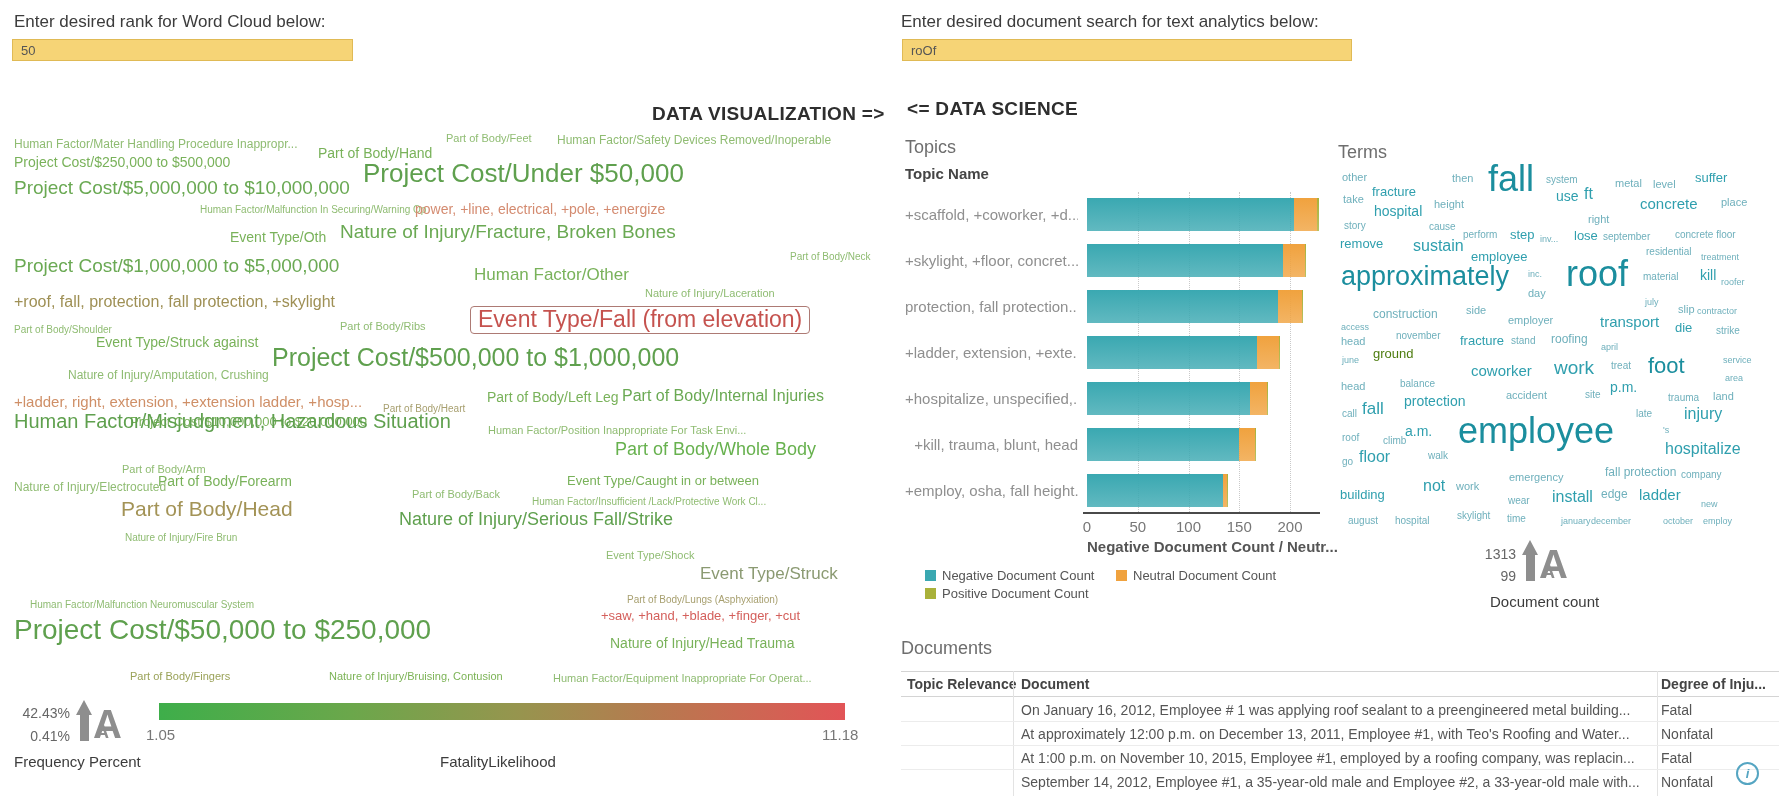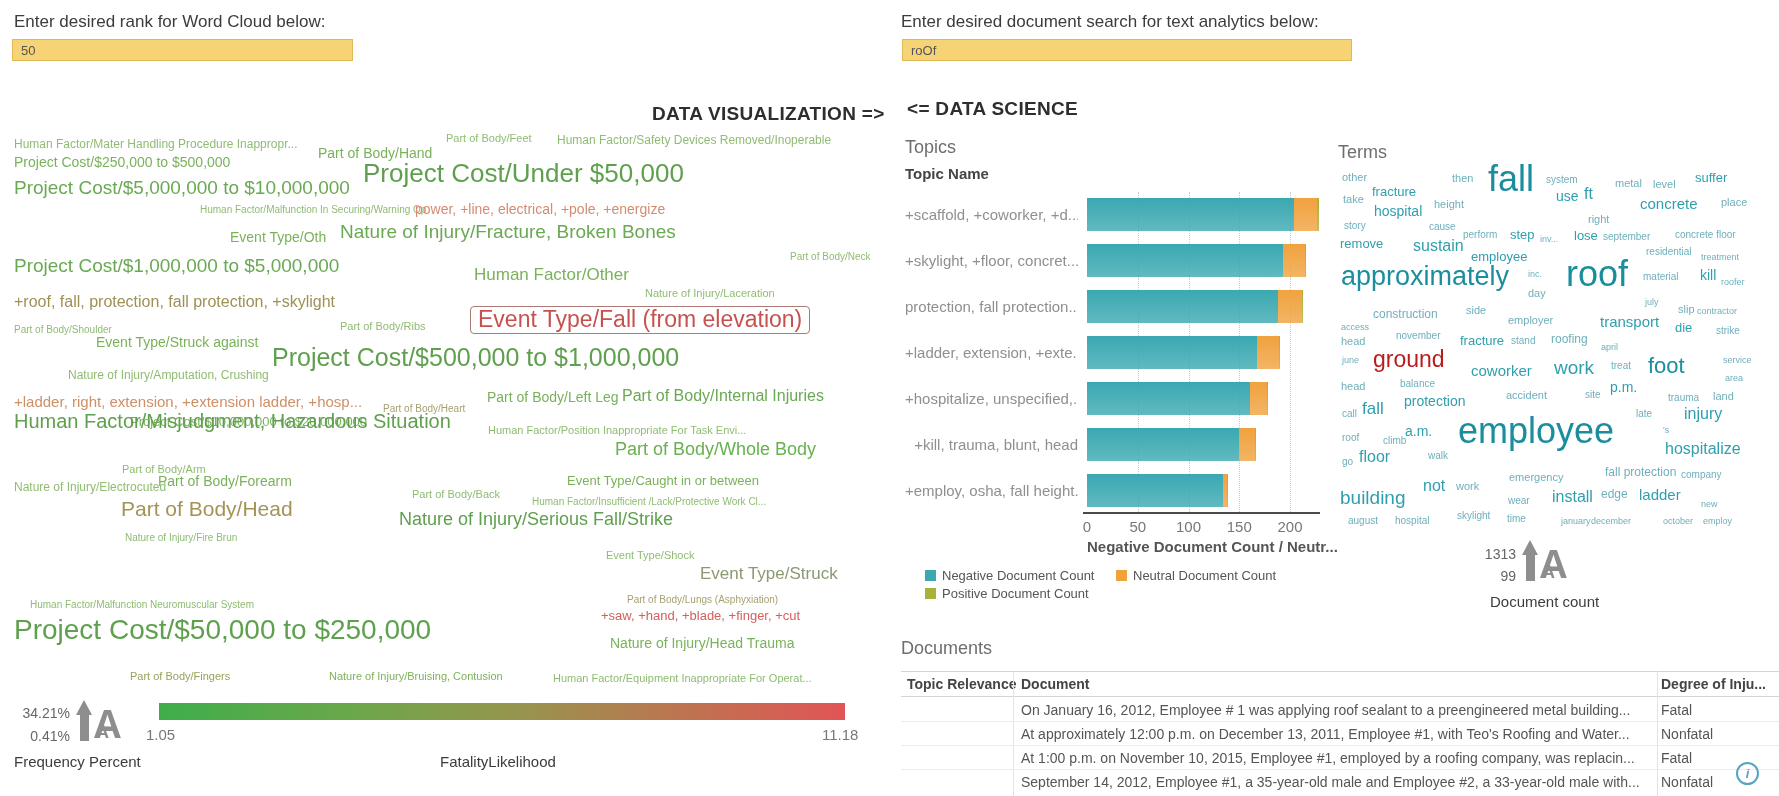--- a/index.html
+++ b/index.html
@@ -97,21 +97,21 @@
     <span class="cw" style="left: 30px; top: 600px; font-size: 10px; color: rgb(143, 188, 114);">Human Factor/Malfunction Neuromuscular System</span>
     <span class="cw" style="left: 627px; top: 595px; font-size: 10px; color: rgb(168, 160, 112);">Part of Body/Lungs (Asphyxiation)</span>
     <span class="cw" style="left: 601px; top: 609px; font-size: 13px; color: rgb(212, 96, 92);">+saw, +hand, +blade, +finger, +cut</span>
     <span class="cw" style="left: 14px; top: 615px; font-size: 28px; color: rgb(95, 160, 78);">Project Cost/$50,000 to $250,000</span>
     <span class="cw" style="left: 610px; top: 636px; font-size: 14px; color: rgb(121, 178, 90);">Nature of Injury/Head Trauma</span>
     <span class="cw" style="left: 553px; top: 661px; font-size: 11px; color: rgb(143, 188, 114); margin-top: 12px;">Human Factor/Equipment Inappropriate For Operat...</span>
     <span class="cw" style="left: 130px; top: 671px; font-size: 11px; color: rgb(154, 162, 88);">Part of Body/Fingers</span>
     <span class="cw" style="left: 329px; top: 671px; font-size: 11px; color: rgb(124, 179, 86);">Nature of Injury/Bruising, Contusion</span>
   </div>
 
-<div class="num-label" style="left:10px;top:705px">34.21%</div>
+<div class="num-label" style="left:10px;top:705px">42.43%</div>
 <div class="num-label" style="left:10px;top:728px">0.41%</div>
 <div class="size-legend" style="left:76px;top:700px">
   <span class="arrow-col">
       <span class="arrow-head"></span>
       <span class="arrow-stem"></span>
     </span>
   <span class="bigA">A</span>
   <span class="smallA">A</span>
 </div>
 <div class="scale-label" style="left:14px;top:753px">Frequency Percent</div>
@@ -245,21 +245,21 @@
     <span class="cw" style="left: 1600px; top: 314px; font-size: 15px; color: rgb(47, 159, 174);">transport</span>
     <span class="cw" style="left: 1675px; top: 321px; font-size: 13px; color: rgb(47, 159, 174);">die</span>
     <span class="cw" style="left: 1716px; top: 326px; font-size: 10px; color: rgb(111, 176, 188);">strike</span>
     <span class="cw" style="left: 1341px; top: 336px; font-size: 11px; color: rgb(111, 176, 188);">head</span>
     <span class="cw" style="left: 1396px; top: 331px; font-size: 10px; color: rgb(111, 176, 188);">november</span>
     <span class="cw" style="left: 1460px; top: 334px; font-size: 13px; color: rgb(47, 159, 174);">fracture</span>
     <span class="cw" style="left: 1511px; top: 336px; font-size: 10px; color: rgb(111, 176, 188);">stand</span>
     <span class="cw" style="left: 1551px; top: 333px; font-size: 12px; color: rgb(111, 176, 188);">roofing</span>
     <span class="cw" style="left: 1601px; top: 343px; font-size: 9px; color: rgb(111, 176, 188);">april</span>
     <span class="cw" style="left: 1342px; top: 356px; font-size: 9px; color: rgb(111, 176, 188);">june</span>
-    <span class="cw" style="left: 1373px; top: 347px; font-size: 23px; color: #b91c1c; text-align: center;">ground</span>
+    <span class="cw" style="left: 1373px; top: 347px; font-size: 13px; color: #4d7c0f; text-align: center;">ground</span>
     <span class="cw" style="left: 1471px; top: 363px; font-size: 15px; color: rgb(47, 159, 174);">coworker</span>
     <span class="cw" style="left: 1554px; top: 358px; font-size: 19px; color: rgb(47, 159, 174);">work</span>
     <span class="cw" style="left: 1611px; top: 361px; font-size: 10px; color: rgb(111, 176, 188);">treat</span>
     <span class="cw" style="left: 1648px; top: 354px; font-size: 22px; color: rgb(27, 142, 158);">foot</span>
     <span class="cw" style="left: 1723px; top: 356px; font-size: 9px; color: rgb(111, 176, 188);">service</span>
     <span class="cw" style="left: 1725px; top: 374px; font-size: 9px; color: rgb(111, 176, 188);">area</span>
     <span class="cw" style="left: 1341px; top: 381px; font-size: 11px; color: rgb(111, 176, 188);">head</span>
     <span class="cw" style="left: 1400px; top: 379px; font-size: 10px; color: rgb(111, 176, 188);">balance</span>
     <span class="cw" style="left: 1506px; top: 390px; font-size: 11px; color: rgb(111, 176, 188);">accident</span>
     <span class="cw" style="left: 1585px; top: 390px; font-size: 10px; color: rgb(111, 176, 188);">site</span>
@@ -276,21 +276,21 @@
     <span class="cw" style="left: 1405px; top: 424px; font-size: 14px; color: rgb(47, 159, 174);">a.m.</span>
     <span class="cw" style="left: 1458px; top: 412px; font-size: 36px; color: rgb(27, 142, 158);">employee</span>
     <span class="cw" style="left: 1663px; top: 426px; font-size: 9px; color: rgb(111, 176, 188);">'s</span>
     <span class="cw" style="left: 1665px; top: 441px; font-size: 16px; color: rgb(47, 159, 174);">hospitalize</span>
     <span class="cw" style="left: 1342px; top: 457px; font-size: 10px; color: rgb(111, 176, 188);">go</span>
     <span class="cw" style="left: 1359px; top: 449px; font-size: 16px; color: rgb(47, 159, 174);">floor</span>
     <span class="cw" style="left: 1428px; top: 451px; font-size: 10px; color: rgb(111, 176, 188);">walk</span>
     <span class="cw" style="left: 1509px; top: 472px; font-size: 11px; color: rgb(111, 176, 188);">emergency</span>
     <span class="cw" style="left: 1605px; top: 466px; font-size: 12px; color: rgb(111, 176, 188);">fall protection</span>
     <span class="cw" style="left: 1681px; top: 470px; font-size: 10px; color: rgb(111, 176, 188);">company</span>
-    <span class="cw" style="left: 1340px; top: 488px; font-size: 19px; color: rgb(47, 159, 174);">building</span>
+    <span class="cw" style="left: 1340px; top: 488px; font-size: 13px; color: rgb(47, 159, 174);">building</span>
     <span class="cw" style="left: 1423px; top: 478px; font-size: 16px; color: rgb(47, 159, 174);">not</span>
     <span class="cw" style="left: 1456px; top: 481px; font-size: 11px; color: rgb(111, 176, 188);">work</span>
     <span class="cw" style="left: 1508px; top: 496px; font-size: 10px; color: rgb(111, 176, 188);">wear</span>
     <span class="cw" style="left: 1552px; top: 489px; font-size: 16px; color: rgb(47, 159, 174);">install</span>
     <span class="cw" style="left: 1601px; top: 488px; font-size: 12px; color: rgb(111, 176, 188);">edge</span>
     <span class="cw" style="left: 1639px; top: 487px; font-size: 15px; color: rgb(47, 159, 174);">ladder</span>
     <span class="cw" style="left: 1701px; top: 500px; font-size: 9px; color: rgb(111, 176, 188);">new</span>
     <span class="cw" style="left: 1348px; top: 516px; font-size: 10px; color: rgb(111, 176, 188);">august</span>
     <span class="cw" style="left: 1395px; top: 516px; font-size: 10px; color: rgb(111, 176, 188);">hospital</span>
     <span class="cw" style="left: 1457px; top: 511px; font-size: 10px; color: rgb(111, 176, 188);">skylight</span>

